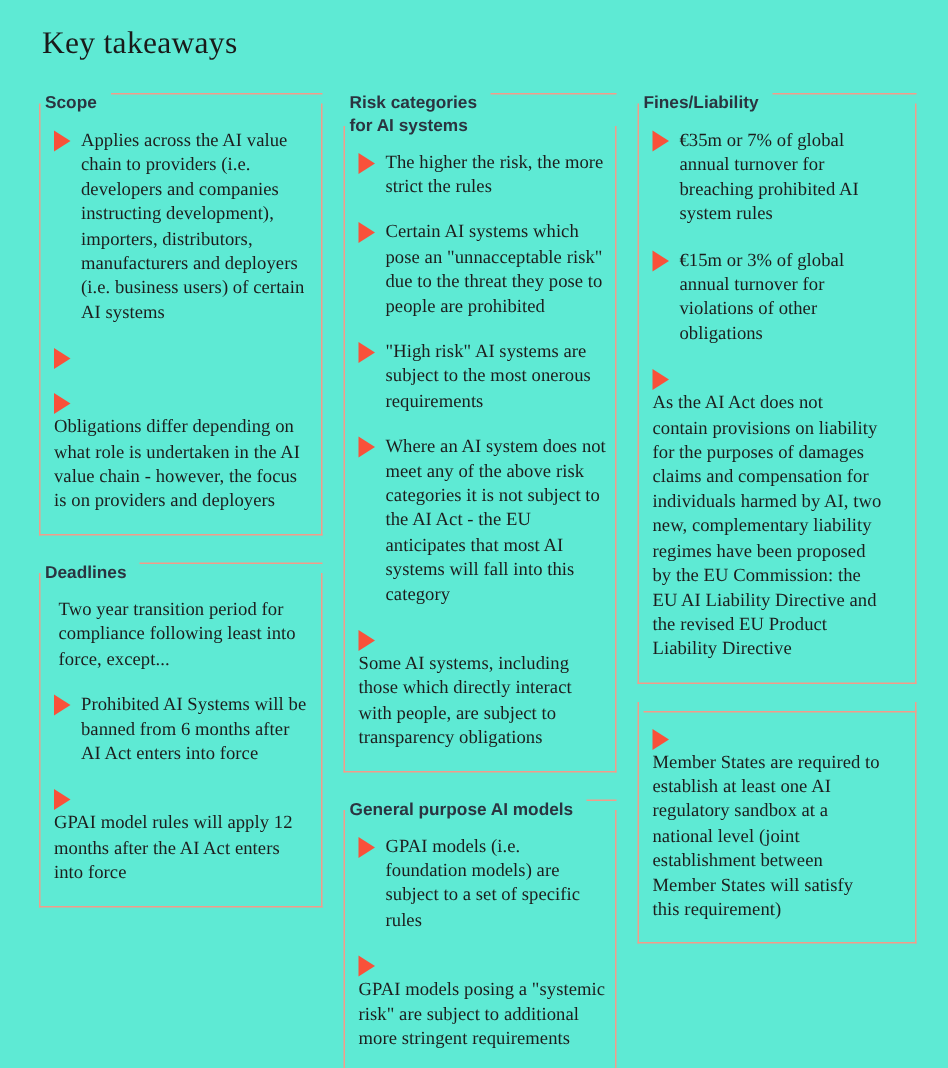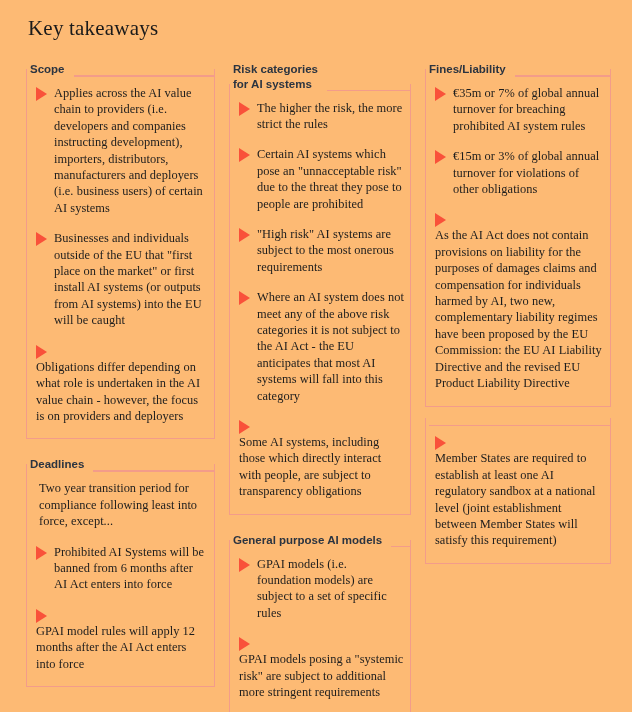--- a/index.html
+++ b/index.html
@@ -13,21 +13,21 @@
     background: #FBF7F2;
     font-family: "Liberation Sans", sans-serif;
     overflow: hidden;
     position: relative;
   }
 
   .page {
     position: relative;
     width: 632px;
     height: 712px;
-    background: #fdba74;
+    background: #5eead4;
     overflow: hidden;
   }
 
   
   .page-title {
     position: absolute;
     left: 28px;
     top: 16px;
     font-family: "Liberation Serif", serif;
     font-size: 21px;
@@ -47,21 +47,21 @@
   .col-3 { left: 425px; width: 186px; }
 
   
   .card {
     position: relative;
     margin-bottom: 18px;
   }
 
   .card-header {
     display: flex;
-    align-items: flex-end;
+    align-items: flex-start;
     gap: 9px;
     font-size: 11.5px;
     font-weight: bold;
     color: #2B3440;
     line-height: 14.5px;
     white-space: pre-line;
     position: relative;
     z-index: 2;
     padding-left: 4px;
   }
@@ -127,41 +127,40 @@
     margin-bottom: 14px;
   }
   .plain-item .bullet-text {
     display: block;
     padding-left: 3px;
   }
 
   
   .col-1 .card-body { padding-left: 9px; padding-right: 8px; }
   .col-2 .card-body { padding-left: 9px; padding-right: 6px; }
-  .col-3 .card-body { padding-left: 9px; padding-right: 6px; }
+  .col-3 .card-body { padding-left: 9px; padding-right: 22px; }
 </style>
 </head>
 <body>
 
 <div class="page">
 
   <div class="page-title">Key takeaways</div>
 
   <div class="col col-1">
       <div class="card">
         <div class="card-header"><span class="hdr-text">Scope</span><span class="hdr-rule"></span></div>
         <div class="card-body">
           <ul class="bullet-list">
             <li class="bullet-item">
               <span class="arrow"></span>
               <span class="bullet-text">Applies across the AI value chain to providers (i.e. developers and companies instructing development), importers, distributors, manufacturers and deployers (i.e. business users) of certain AI systems</span>
             </li>
             <li class="bullet-item">
               <span class="arrow"></span>
-              <span class="bullet-text">Businesses and individuals outside of the EU that "first place on the market" or first install AI systems (or outputs from AI systems) into the EU will be caught</span>
             </li>
             <li class="bullet-item">
               <span class="arrow"></span>
               <span class="bullet-text">Obligations differ depending on what role is undertaken in the AI value chain - however, the focus is on providers and deployers</span>
             </li>
           </ul>
         </div>
       </div>
       <div class="card">
         <div class="card-header"><span class="hdr-text">Deadlines</span><span class="hdr-rule"></span></div>

